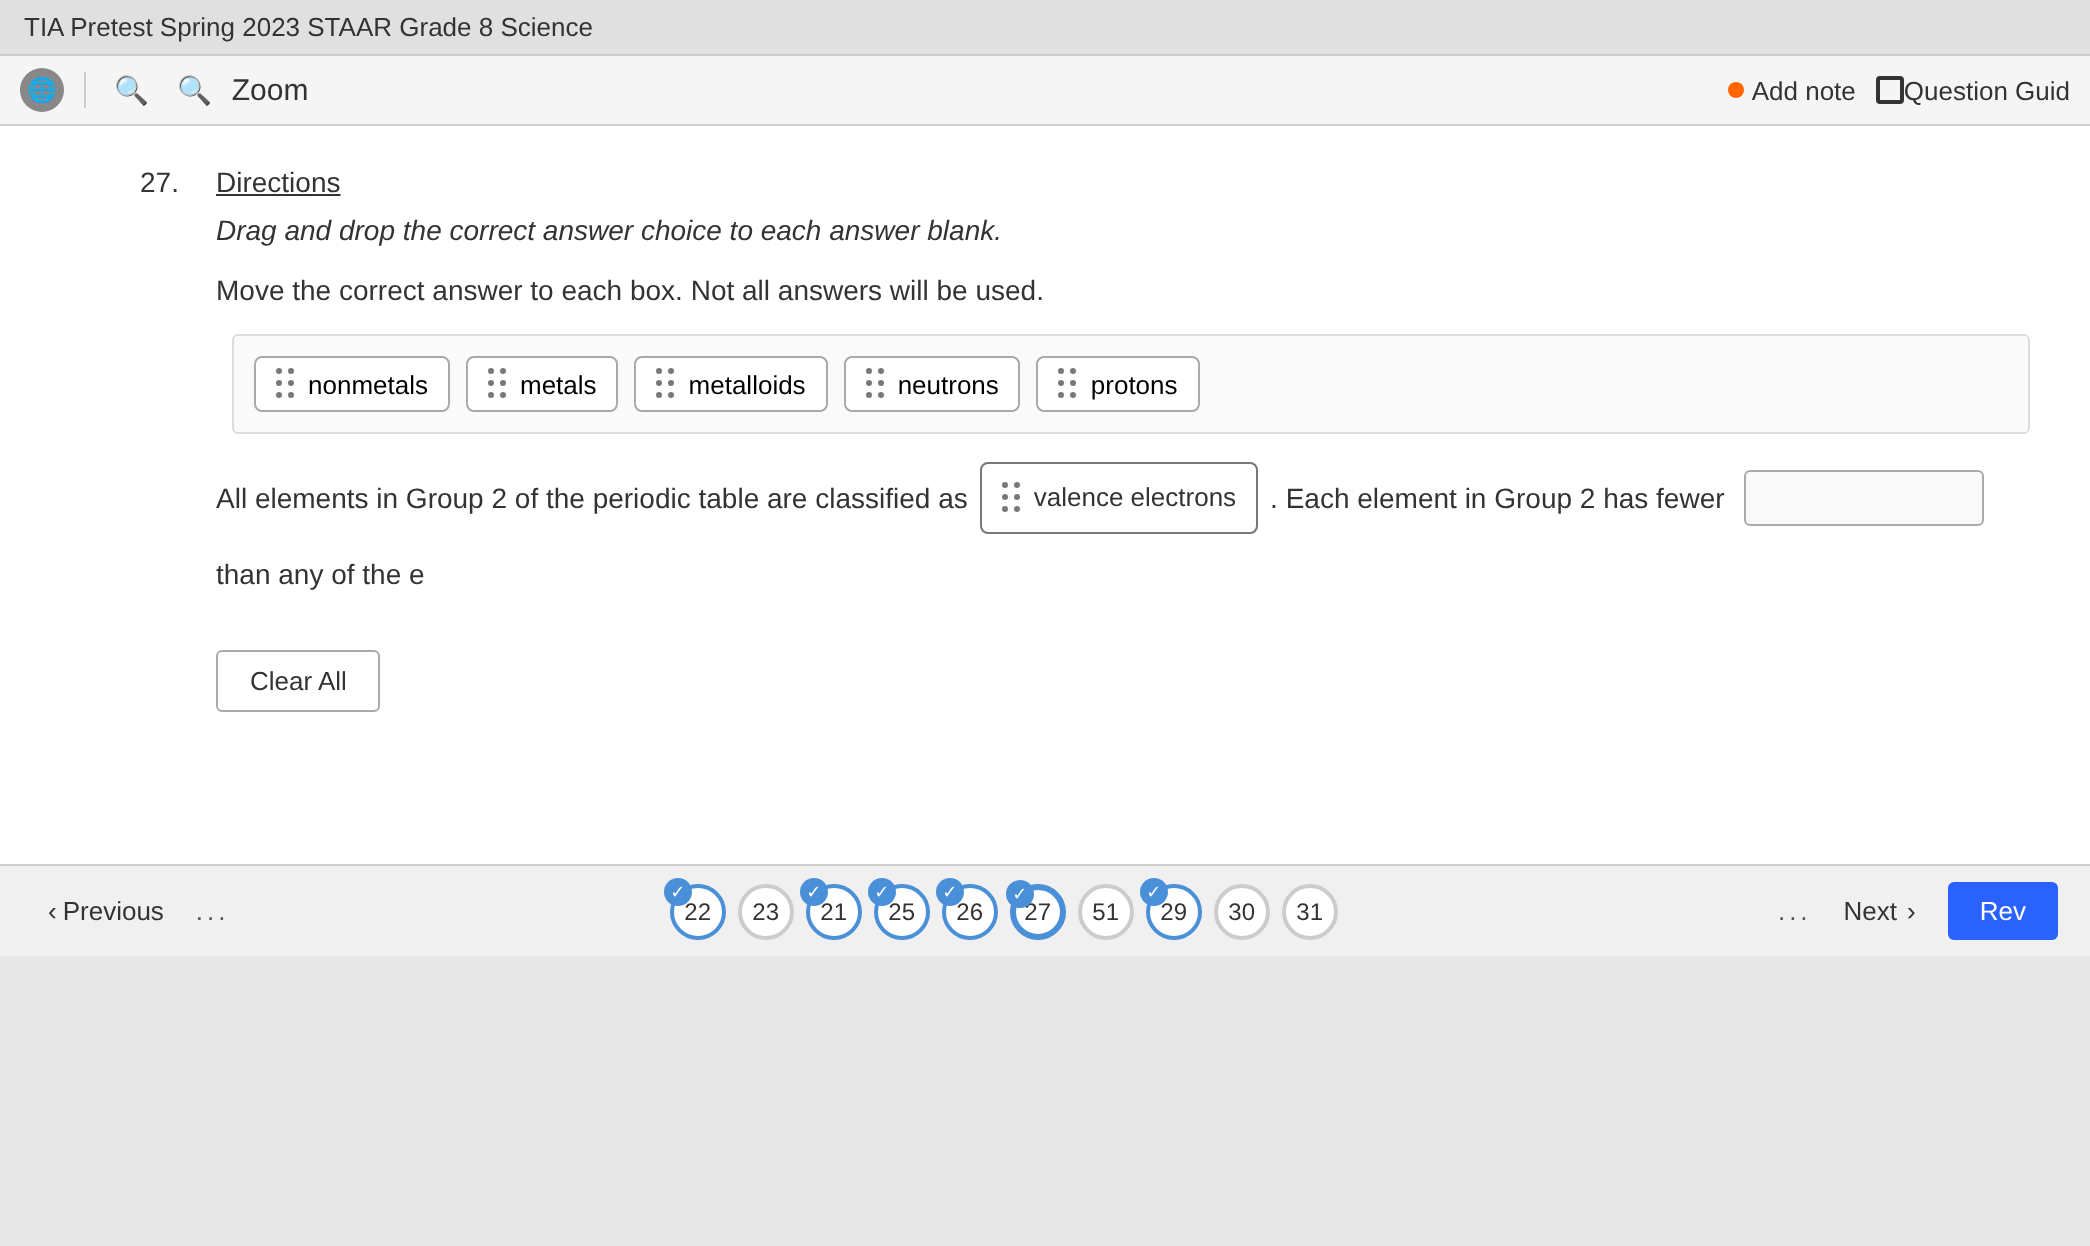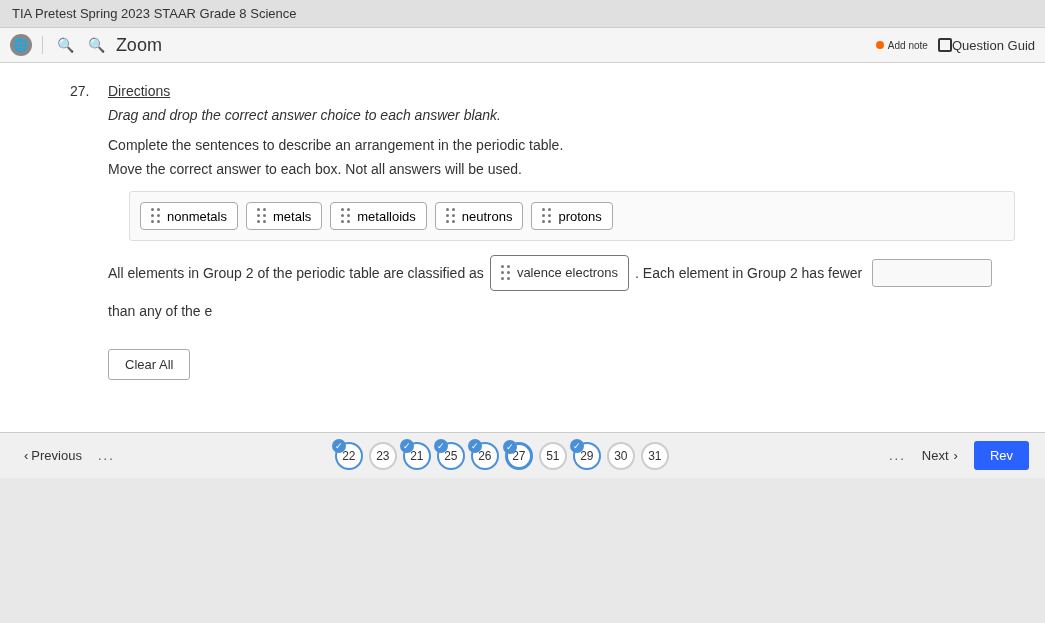--- a/index.html
+++ b/index.html
@@ -75,32 +75,32 @@
     .zoom-btn {
       background: none;
       border: none;
       cursor: pointer;
       font-size: 14px;
       color: #555;
       padding: 2px 4px;
     }
 
     .zoom-label {
-      font-size: 18px;
+      font-size: 15px;
       color: #333;
     }
 
     .add-note-btn {
       display: flex;
       align-items: center;
       gap: 4px;
       background: none;
       border: none;
       cursor: pointer;
-      font-size: 10px;
+      font-size: 13px;
       color: #333;
     }
 
     .add-note-dot {
       width: 8px;
       height: 8px;
       background: #ff6600;
       border-radius: 50%;
     }
 
@@ -162,21 +162,21 @@
       font-size: 14px;
       color: #333;
       margin-bottom: 8px;
       margin-left: 38px;
     }
 
     .drag-choices {
       display: flex;
       flex-wrap: wrap;
       gap: 8px;
-      margin: 14px 0 14px 59px;
+      margin: 14px 0 14px 46px;
       padding: 10px;
       border: 1px solid #ddd;
       background: #fafafa;
       border-radius: 3px;
     }
 
     .drag-chip {
       display: flex;
       align-items: center;
       gap: 6px;
@@ -384,21 +384,20 @@
   <div class="content-area">
 
     
     <div class="question-number">
       <span class="question-num-label">27.</span>
       <span class="directions-link">Directions</span>
     </div>
 
     <div class="question-instruction-italic">Drag and drop the correct answer choice to each answer blank.</div>
 
-    <div class="question-body">Complete the sentences to describe an arrangement in the periodic table.</div>
     <div class="question-body">Move the correct answer to each box. Not all answers will be used.</div>
 
     
     <div class="drag-choices">
       <div class="drag-chip">
         <div class="dots-grid">
           <div class="dot-g"></div>
             <div class="dot-g"></div>
           <div class="dot-g"></div>
             <div class="dot-g"></div>

